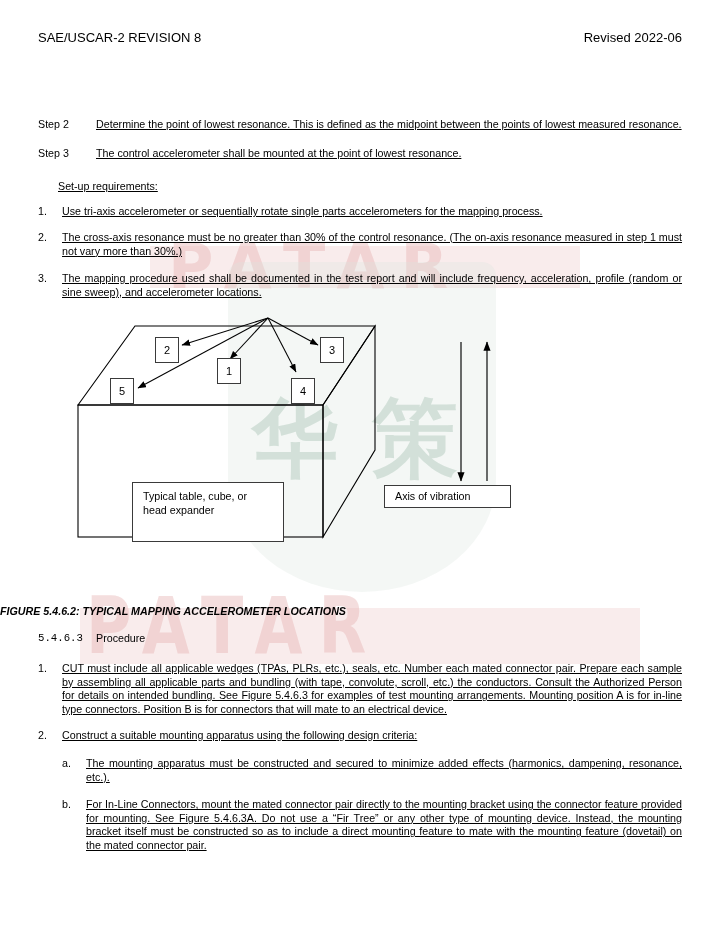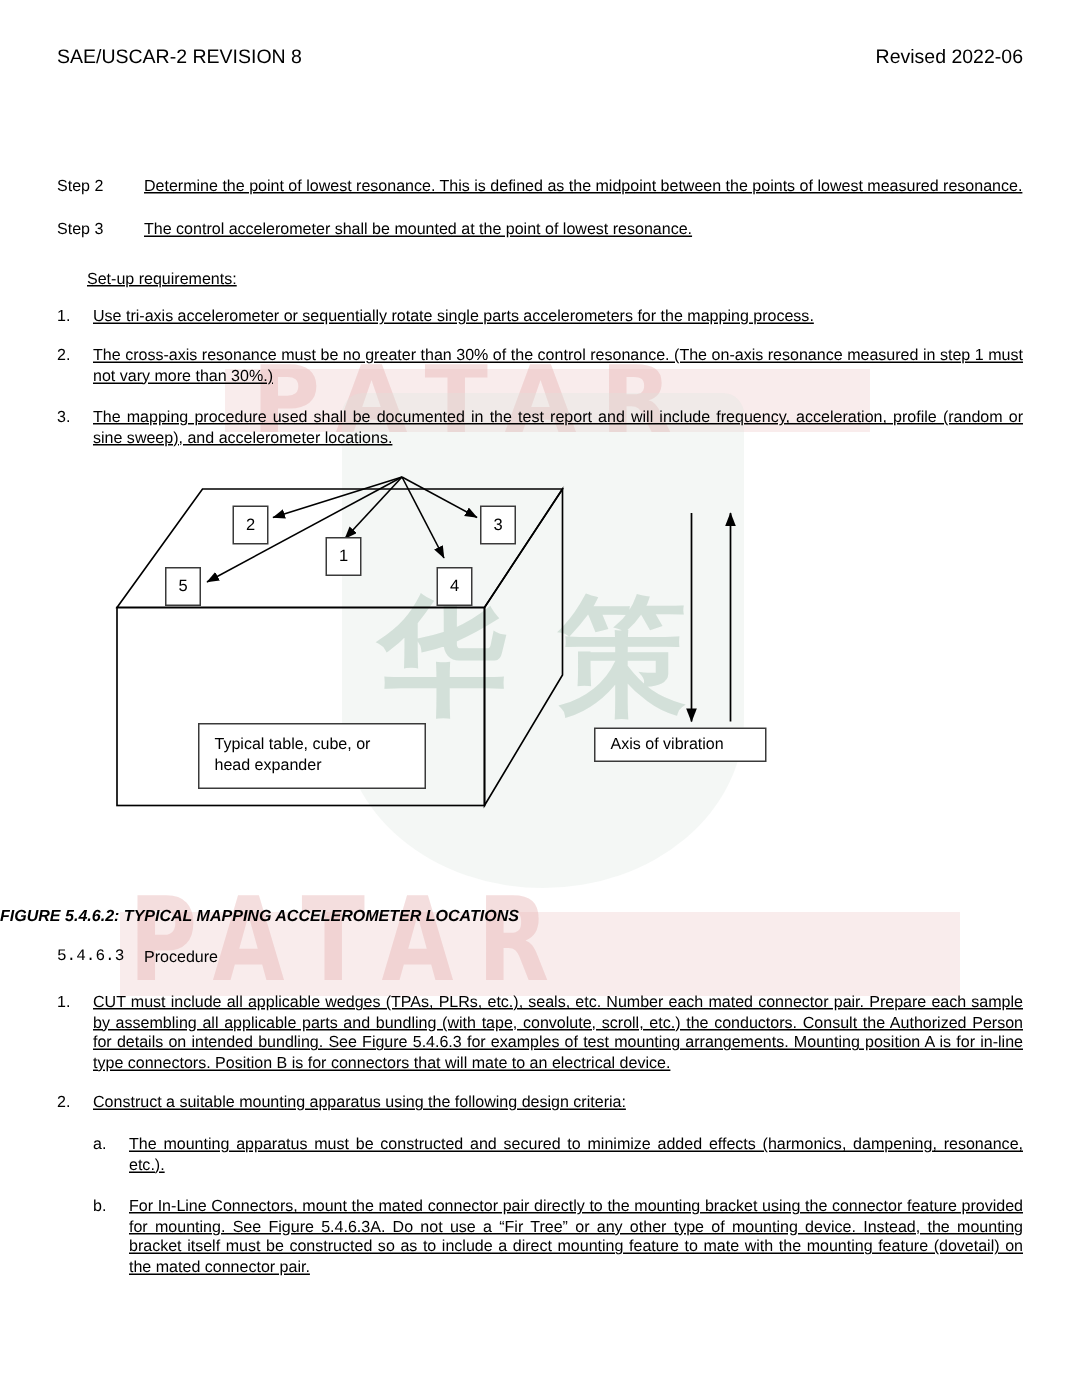--- a/index.html
+++ b/index.html
@@ -241,23 +241,23 @@
         <line x1="487" y1="481" x2="487" y2="342"></line>
       </g>
     </svg>
 
     <div class="callout num-box" style="left:155px; top:337px;">2</div>
     <div class="callout num-box" style="left:217px; top:358px;">1</div>
     <div class="callout num-box" style="left:320px; top:337px;">3</div>
     <div class="callout num-box" style="left:291px; top:378px;">4</div>
     <div class="callout num-box" style="left:110px; top:378px;">5</div>
 
-    <div class="callout label-box" style="left:132px; top:482px; width:152px; height:44px;">Typical table, cube, or head expander</div>
-
-    <div class="callout label-box" style="left:396px; top:485px; width:115px; height:23px; padding:0 10px; display:flex; align-items:center;text-align:right;">Axis of vibration</div>
+    <div class="callout label-box" style="left:132px; top:482px; width:152px; height:60px;">Typical table, cube, or head expander</div>
+
+    <div class="callout label-box" style="left:384px; top:485px; width:127px; height:23px; padding:0 10px; display:flex; align-items:center;text-align:right;">Axis of vibration</div>
 
     <div class="fig-caption">FIGURE 5.4.6.2: TYPICAL MAPPING ACCELEROMETER LOCATIONS</div>
 
     <div class="sec-head" style="left:38px; top:632px; width:644px;">
       <span class="num">5.4.6.3</span>
       <span class="txt" style="display:inline-block; margin-left:58px;">Procedure</span>
     </div>
 
     <div class="para" style="left:38px; top:662px; width:644px; padding-left:24px; box-sizing:border-box;">
       <span class="lbl">1.</span>

